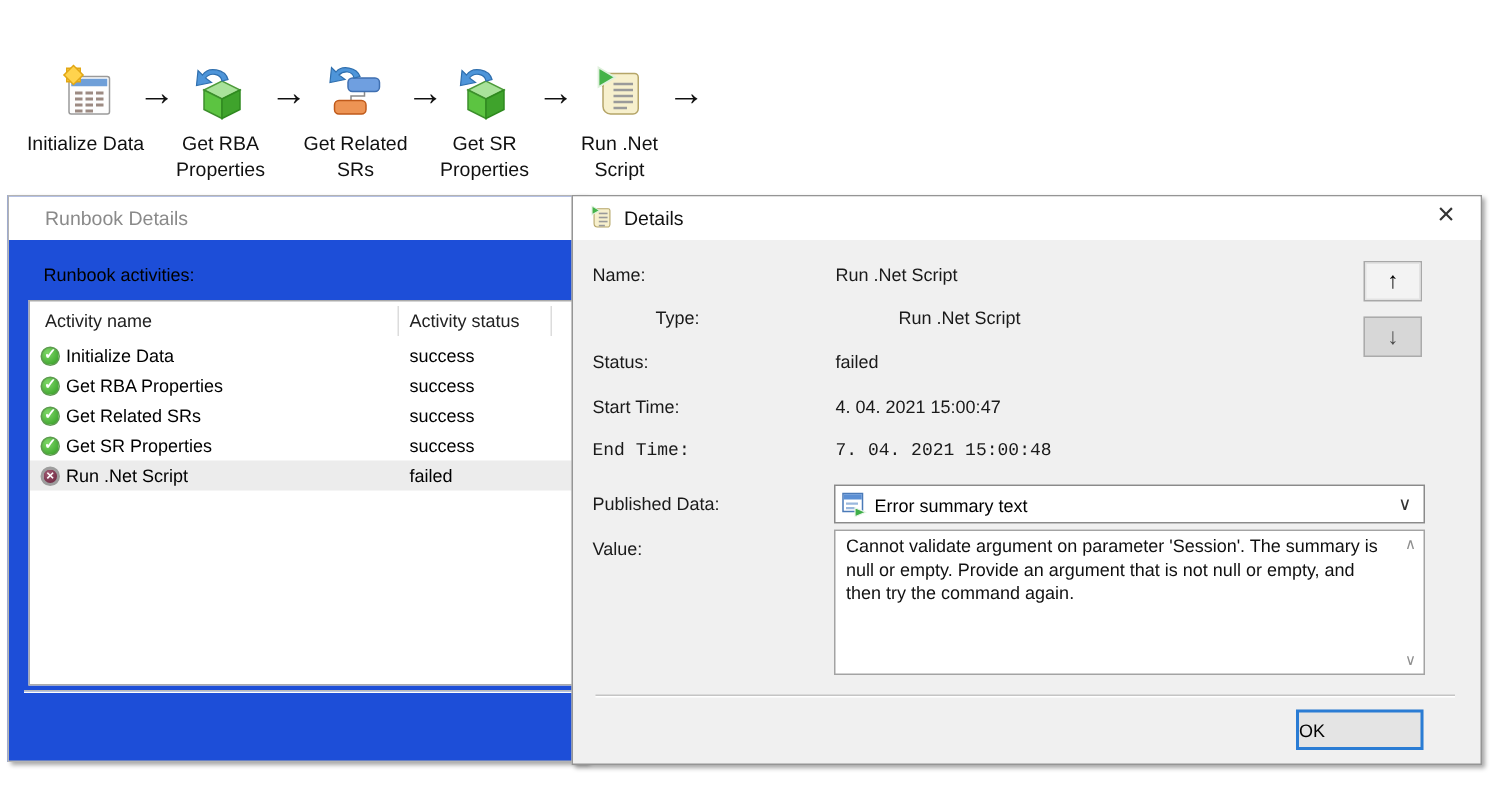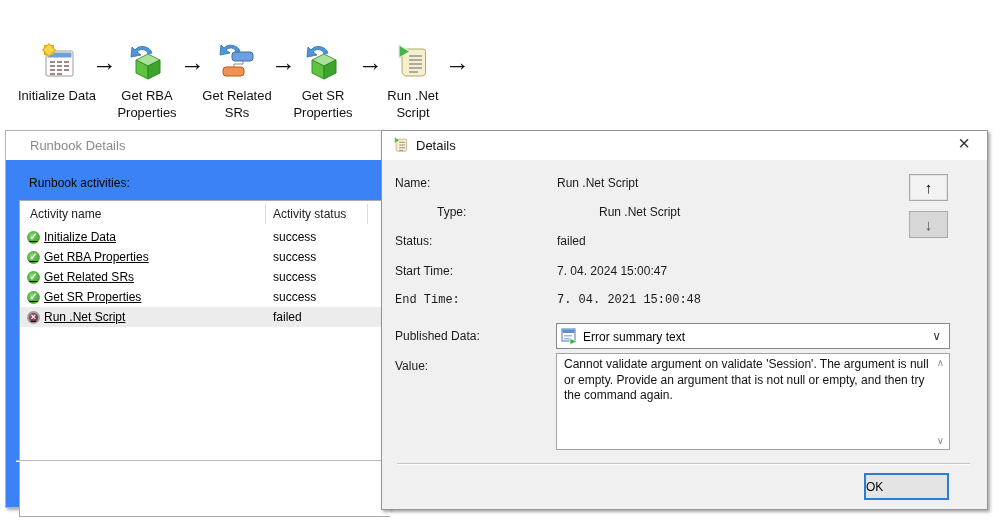--- a/index.html
+++ b/index.html
@@ -15,26 +15,26 @@
   .s2 { left:107px; width:80px;  }
   .s3 { left:195px; width:84px;  }
   .s4 { left:283px; width:80px;  }
   .s5 { left:373px; width:80px;  }
   .s6 { left:455px; width:90px;  }
   .flow-arrow { position:absolute; top:48px; font-size:25px; font-weight:bold; color:#111; }
   .a1 { left:92px; } .a2 { left:180px; } .a3 { left:271px; } .a4 { left:358px; } .a5 { left:445px; }
 
   
   #runbook-window { position:absolute; left:5px; top:130px; width:386px; height:378px;
-      background:#3b82f6; border:1px solid #b3b3b3; box-shadow:2px 2px 3px rgba(0,0,0,.35); z-index:1; }
+      background:#1d4ed8; border:1px solid #b3b3b3; box-shadow:2px 2px 3px rgba(0,0,0,.35); z-index:1; }
   .rb-titlebar { height:29px; background:#fff; }
   .rb-title { padding:7px 0 0 24px; font-size:13px; color:#8a8a8a; }
   .rb-activities-label { position:absolute; left:13px; top:45px; font-size:12px; color:#000;margin-left:10px; }
-  .rb-table { position:absolute; left:13px; top:69px; right:0; height:317px;
-      background:#fff; border:1px solid #ababab; border-right:none; overflow:hidden;text-decoration:underline; }
+  .rb-table { position:absolute; left:13px; top:69px; right:0; height:257px;
+      background:#fff; border:1px solid #ababab; border-right:none; overflow:hidden; }
   .rb-thead { position:relative; height:26px; font-size:12px; color:#222; }
   .rb-th-name   { position:absolute; left:10px;  top:6px; }
   .rb-th-status { position:absolute; left:253px; top:6px; }
   .rb-colsep { position:absolute; top:3px; width:1px; height:20px; background:#dcdcdc; }
   .cs1 { left:245px; } .cs2 { left:347px; }
   .rb-row { position:relative; height:20px; display:flex; align-items:center;
       padding-left:7px; font-size:12px; }
   .rb-row.selected { background:#ececec; }
   .rb-row .rname { margin-left:4px; }
   .rb-row .rstatus { position:absolute; left:253px; }
@@ -231,21 +231,21 @@
       <span class="dt-close">×</span>
     </div>
 
     <span class="dt-label fy0">Name:</span>
     <span class="dt-value fy0">Run .Net Script</span>
     <span class="dt-label fy1">Type:</span>
     <span class="dt-value fy1">Run .Net Script</span>
     <span class="dt-label fy2">Status:</span>
     <span class="dt-value fy2">failed</span>
     <span class="dt-label fy3">Start Time:</span>
-    <span class="dt-value fy3">7. 04. 2024 15:00:47</span>
+    <span class="dt-value fy3">4. 04. 2021 15:00:47</span>
     <span class="dt-label fy4">End Time:</span>
     <span class="dt-value fy4">7. 04. 2021 15:00:48</span>
 
     <div class="dt-up">
       <span>↑</span>
     </div>
     <div class="dt-down">
       <span>↓</span>
     </div>
 
@@ -257,21 +257,21 @@
         <rect x="3" y="7" width="8" height="1.5" fill="#9ab8dd"></rect>
         <rect x="3" y="10" width="6" height="1.5" fill="#9ab8dd"></rect>
         <polygon points="9,10.5 16,13.5 9,16.5" fill="#3fae49" stroke="#eaf6ea" stroke-width="0.8"></polygon>
       </svg>
       <span class="dt-dd-text">Error summary text</span>
       <span class="dt-dd-chevron">∨</span>
     </div>
 
     <span class="dt-label dt-value-label">Value:</span>
     <div class="dt-valuebox">
-      <div class="dt-value-text">Cannot validate argument on validate 'Session'. The argument is null or empty. Provide an argument that is not null or empty, and then try the command again.</div>
+      <div class="dt-value-text">Cannot validate argument on parameter 'Session'. The summary is null or empty. Provide an argument that is not null or empty, and then try the command again.</div>
       <span class="vb-chevron vb-up">∧</span>
       <span class="vb-chevron vb-down">∨</span>
     </div>
 
     <div class="dt-divider"></div>
     <div class="dt-ok">
       <span>OK</span>
     </div>
   </div>
 

